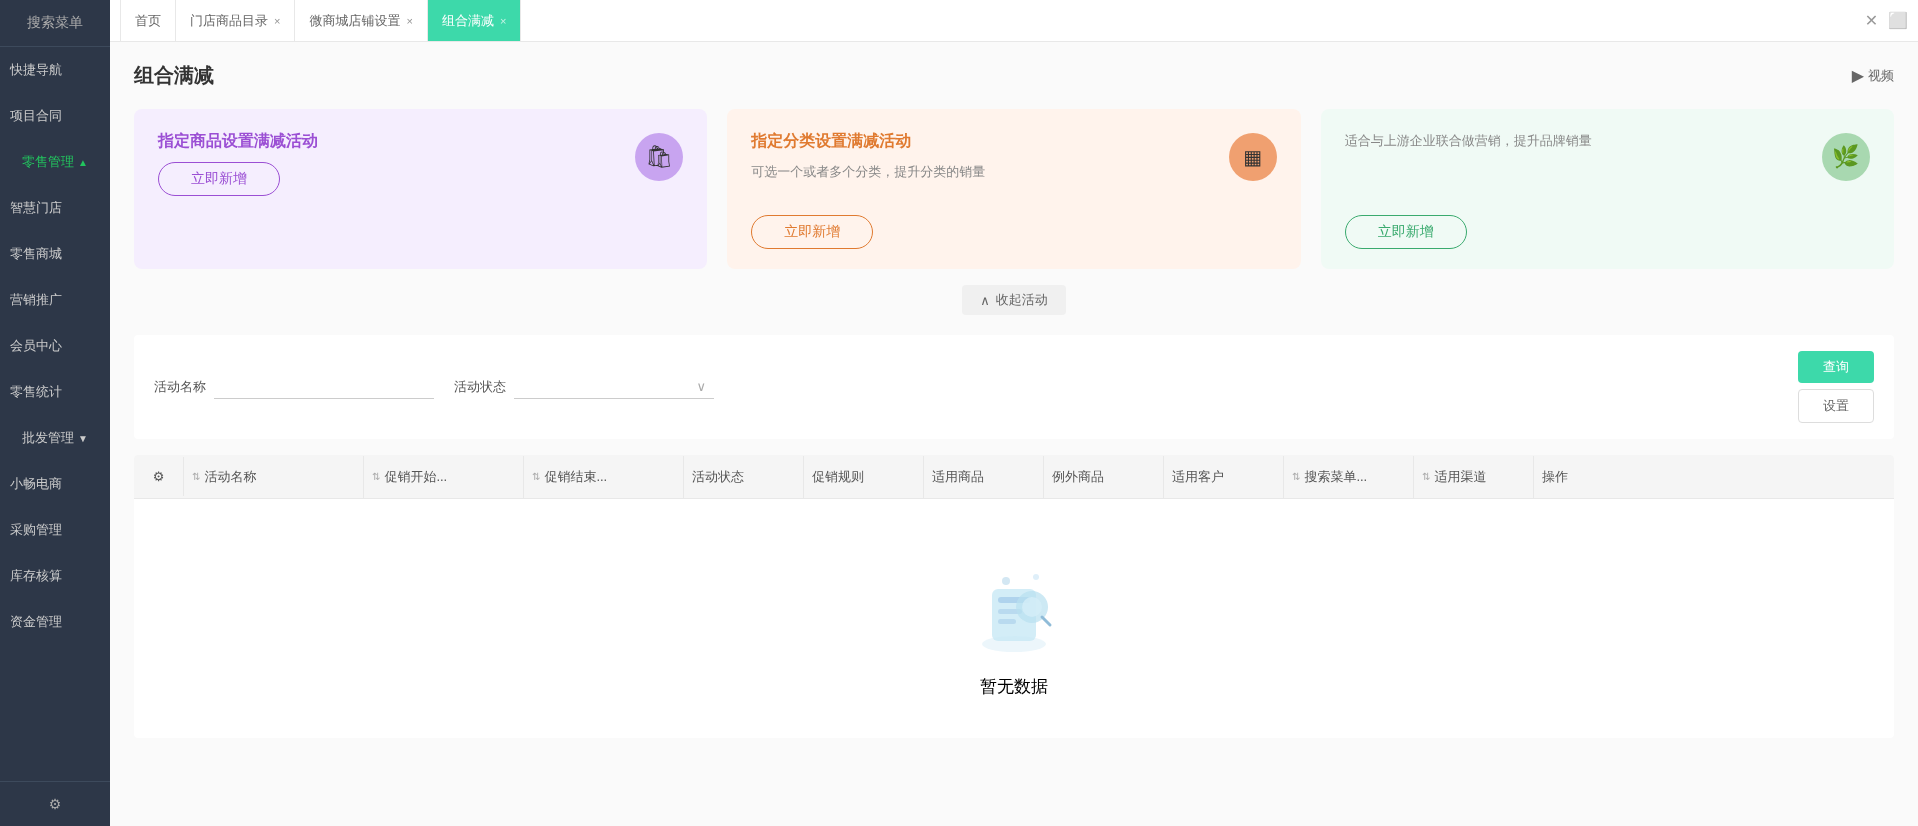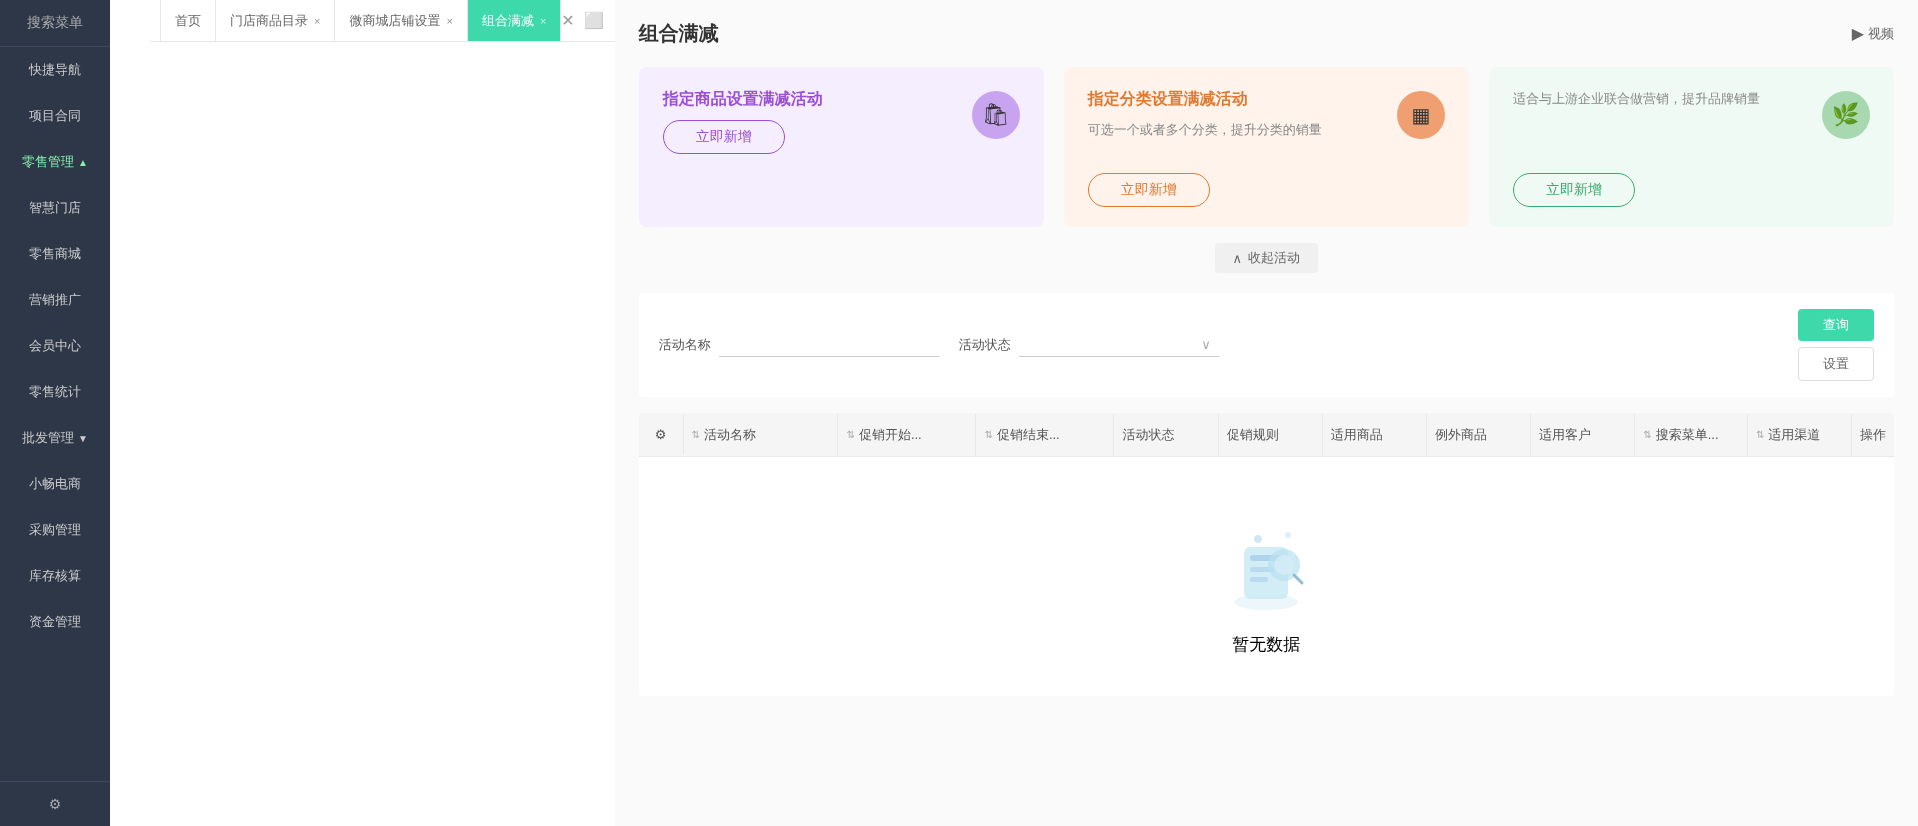--- a/index.html
+++ b/index.html
@@ -22,48 +22,46 @@
       color: #aaa;
       border-bottom: 1px solid #3d4a5c;
       cursor: pointer;
       text-align: center;
     }
     .sidebar-item {
       padding: 14px 10px;
       font-size: 13px;
       color: #ccc;
       cursor: pointer;
-      text-align: center;
       transition: background 0.2s;
     }
-    .sidebar-item.active { color: #86efac; }
+    .sidebar-item.active { color: #22c55e; }
     .sidebar-item-with-arrow {
       display: flex;
       align-items: center;
       justify-content: center;
       gap: 4px;
     }
     .sidebar-arrow { font-size: 10px; }
     .sidebar-bottom {
       margin-top: auto;
       padding: 14px 10px;
       text-align: center;
       color: #aaa;
       cursor: pointer;
       border-top: 1px solid #3d4a5c;
     }
 
     
     .main {
       flex: 1;
       display: flex;
-      flex-direction: row;
+      flex-direction: column;
       background: #fff;
       overflow: hidden;
-      padding-left: 40px;
     }
 
     
     .tab-bar {
       display: flex;
       align-items: center;
       background: #fff;
       border-bottom: 1px solid #e8e8e8;
       padding: 0 10px;
       height: 42px;

